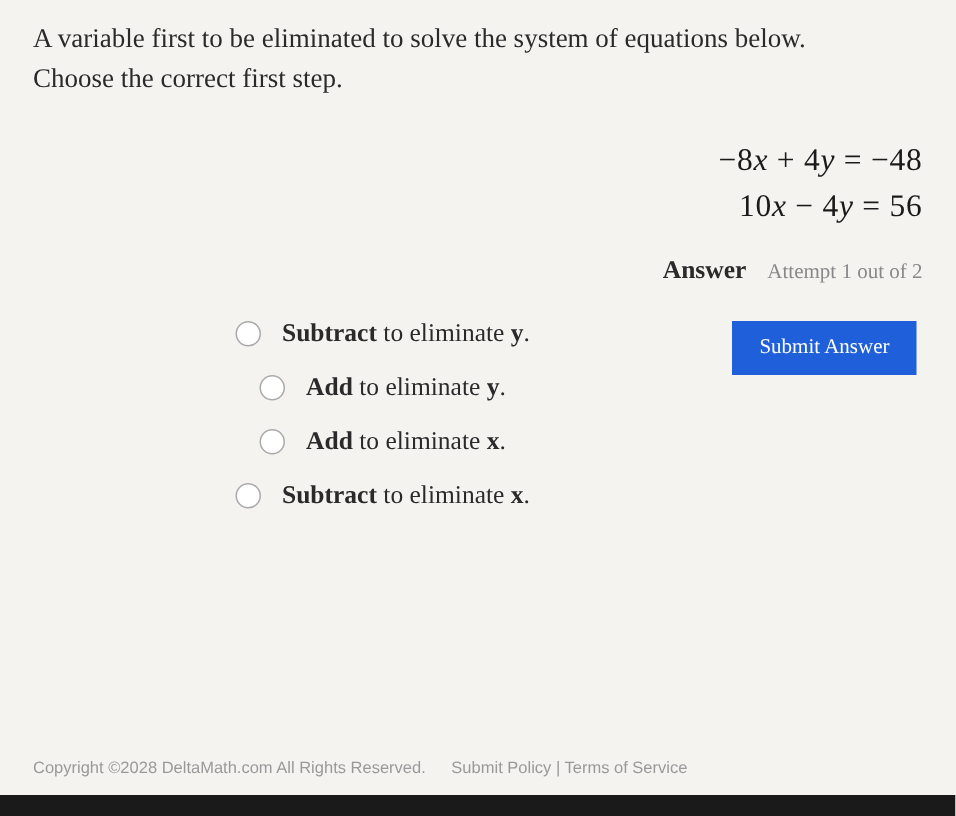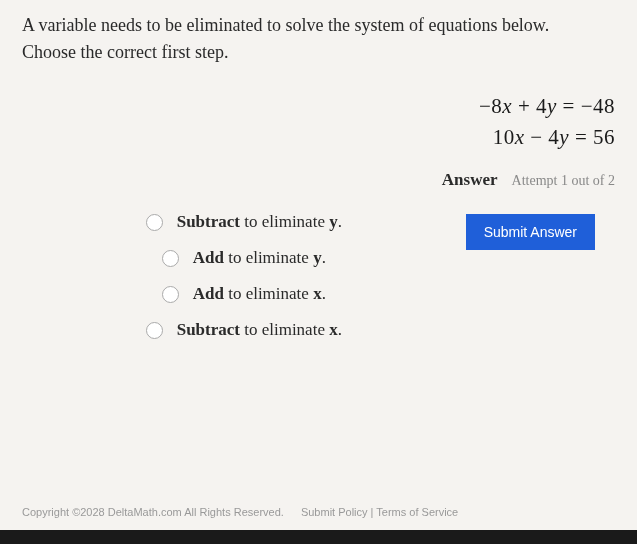--- a/index.html
+++ b/index.html
@@ -79,27 +79,27 @@
     .option-text {
       font-size: 17px;
       color: #2a2a2a;
     }
     .option-text .bold {
       font-weight: bold;
     }
     .submit-btn {
       background: #1f5fd9;
       color: #fff;
-      font-family: Liberation Sans, sans-serif;
+      font-family: Liberation Serif, serif;
       font-size: 14px;
       padding: 10px 18px;
       border: none;
       cursor: pointer;
       margin-top: 2px;
-      margin-right: 20px;
+      margin-right: 4px;
     }
     .footer {
       position: absolute;
       bottom: 26px;
       left: 22px;
       font-family: Arial, sans-serif;
       font-size: 11px;
       color: #999;
     }
     .footer-link {
@@ -114,21 +114,21 @@
       right: 0;
       height: 14px;
       background: #1a1a1a;
     }
   </style>
 </head>
 <body>
 
 <div class="content">
   <div class="question-text">
-    <span>A variable needs to be eliminated to solve the system of equations below.</span><br>
+    <span>A variable first to be eliminated to solve the system of equations below.</span><br>
     <span>Choose the correct first step.</span>
   </div>
 
   <div class="equations">
     <div class="equation">−8<span class="eq-var">x</span> + 4<span class="eq-var">y</span> = −48</div>
     <div class="equation">10<span class="eq-var">x</span> − 4<span class="eq-var">y</span> = 56</div>
   </div>
 
   <div class="answer-row">
     <span class="answer-label">Answer</span>

